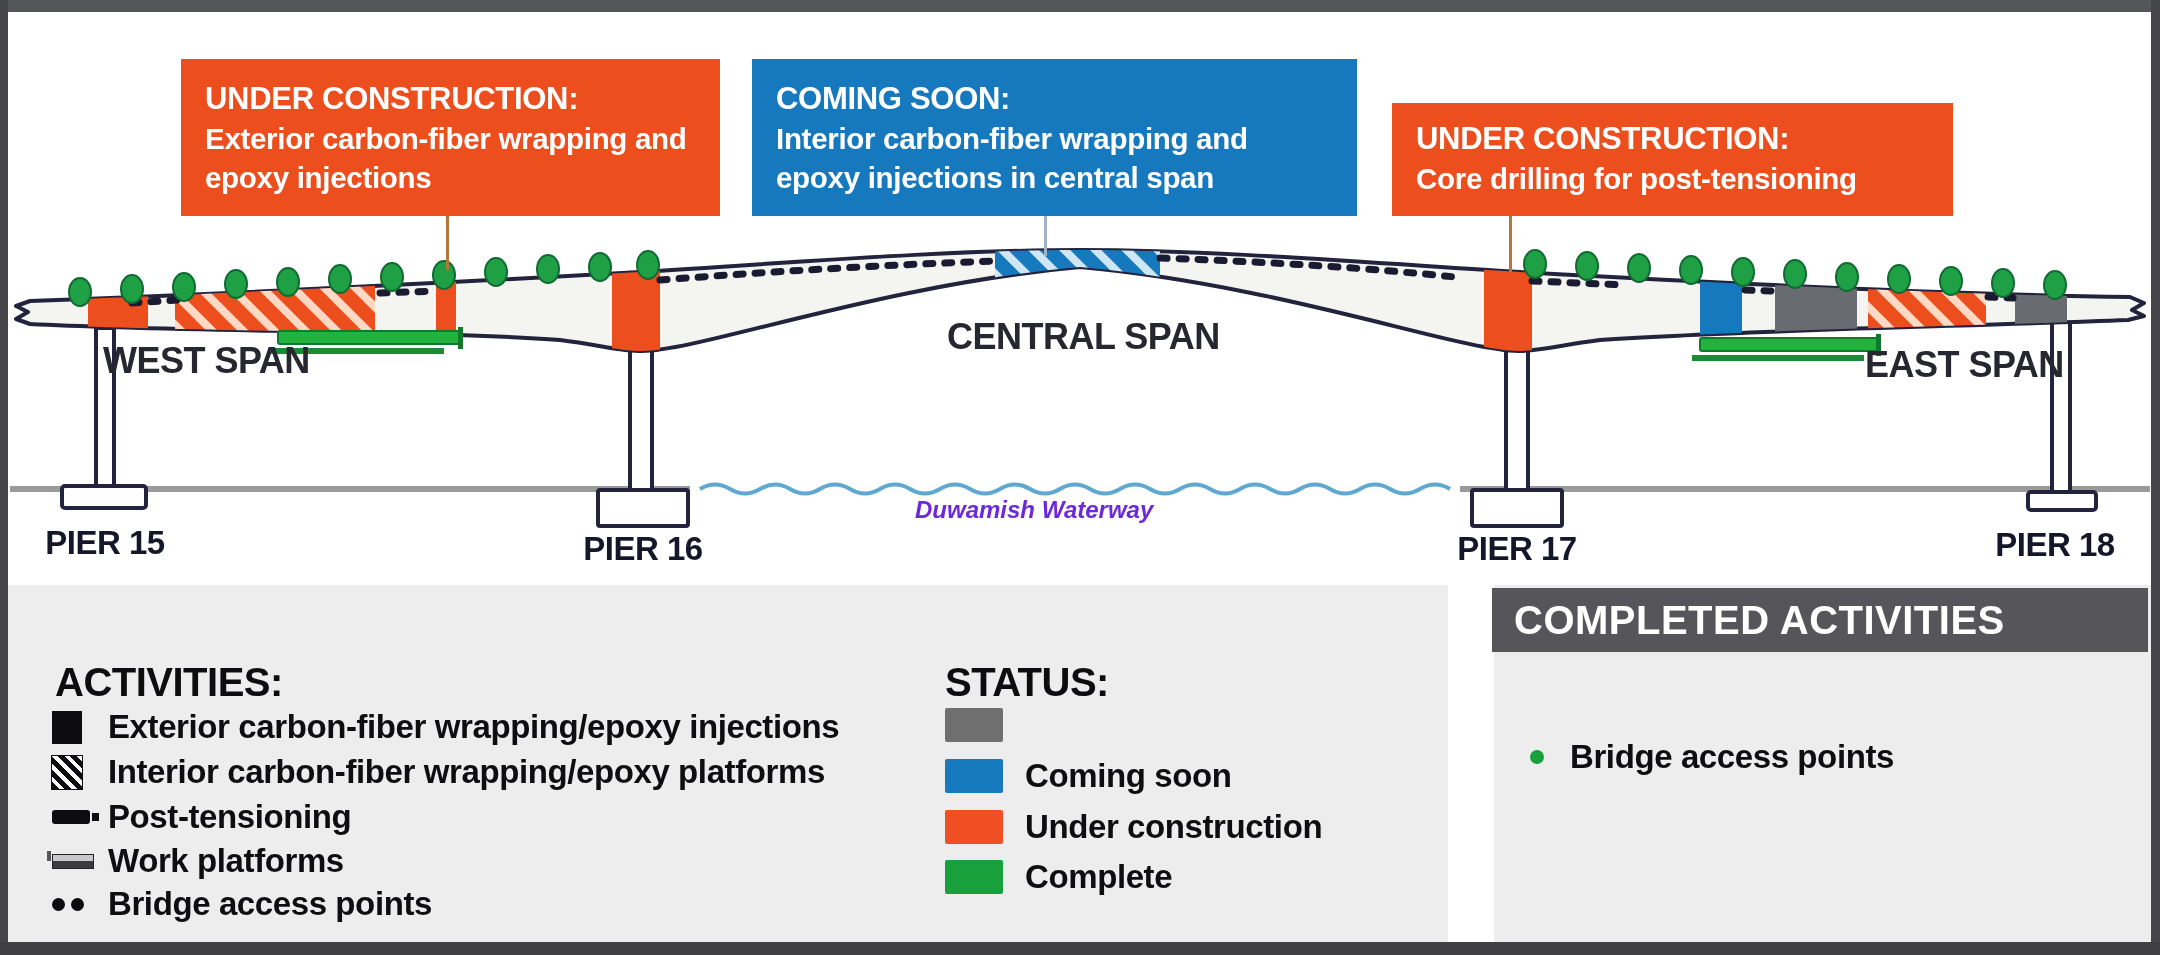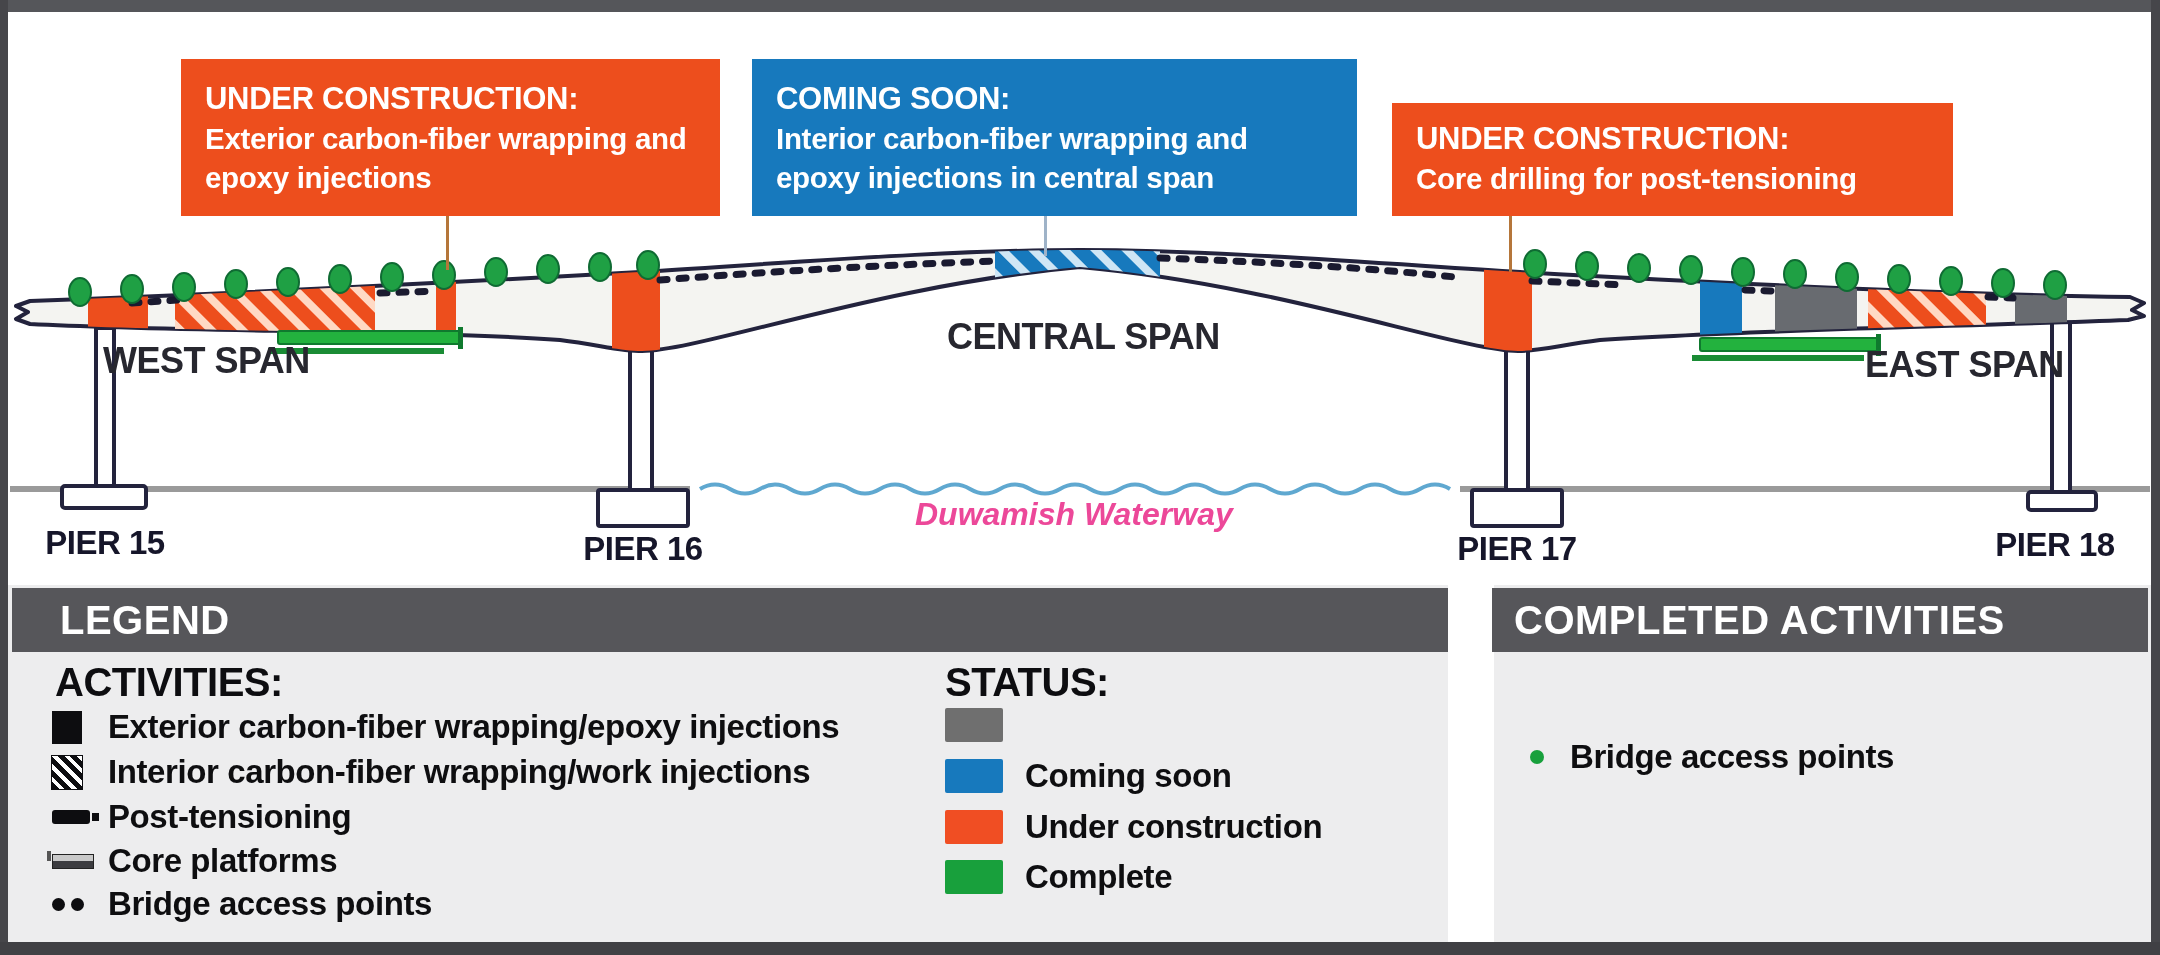--- a/index.html
+++ b/index.html
@@ -15,21 +15,21 @@
 
   
   .callout{position:absolute;color:#fff;padding:20px 24px;box-sizing:border-box;}
   .callout .c-title{font-size:31px;font-weight:800;letter-spacing:-0.3px;line-height:40px;}
   .callout .c-desc{font-size:29.5px;font-weight:700;letter-spacing:-0.3px;line-height:39px;}
   .connector{position:absolute;width:3px;}
 
   
   .span-label{position:absolute;font-size:36px;font-weight:700;color:#27272f;letter-spacing:-0.5px;}
   .pier-label{position:absolute;font-size:33px;font-weight:800;color:#16162a;letter-spacing:-0.5px;text-align:center;width:160px;}
-  .water-label{position:absolute;font-size:32px;font-weight:700;font-style:italic;color:#ec4899;letter-spacing:0px;}
+  .water-label{position:absolute;font-size:24px;font-weight:700;font-style:italic;color:#6d28d9;letter-spacing:0px;}
 
   
   .legend-bg{position:absolute;left:8px;top:585px;width:2143px;height:357px;background:#ededee;}
   .legend-gap{position:absolute;left:1448px;top:585px;width:46px;height:357px;background:#ffffff;}
   .bar{position:absolute;top:588px;height:64px;background:#56565a;color:#fff;
        font-size:40px;font-weight:800;letter-spacing:0.5px;line-height:64px;}
   .bar.legend-bar{left:12px;width:1436px;padding-left:48px;box-sizing:border-box;}
   .bar.completed-bar{left:1492px;width:656px;padding-left:22px;box-sizing:border-box;}
 
   .col-heading{position:absolute;font-size:40px;font-weight:800;color:#0d0d10;letter-spacing:-0.5px;}
@@ -193,48 +193,47 @@
   <div class="pier-label" style="left:25px;top:524px;">PIER 15</div>
   <div class="pier-label" style="left:563px;top:530px;">PIER 16</div>
   <div class="pier-label" style="left:1437px;top:530px;">PIER 17</div>
   <div class="pier-label" style="left:1975px;top:526px;">PIER 18</div>
 
   <div class="water-label" style="left:915px;top:496px;">Duwamish Waterway</div>
 
   <div class="legend-bg"></div>
   <div class="legend-gap"></div>
 
-  <div class="bar legend-bar">LEGEND</div>
   <div class="bar completed-bar">COMPLETED ACTIVITIES</div>
 
   <div class="col-heading" style="left:55px;top:660px;">ACTIVITIES:</div>
 
   <div class="leg-row" style="left:52px;top:706px;">
     <span class="act-icon">
         <span class="icon-solid"></span>
       </span>
     <span class="leg-label">Exterior carbon-fiber wrapping/epoxy injections</span>
   </div>
   <div class="leg-row" style="left:52px;top:751px;">
     <span class="act-icon">
         <span class="icon-hatch"></span>
       </span>
-    <span class="leg-label">Interior carbon-fiber wrapping/work injections</span>
+    <span class="leg-label">Interior carbon-fiber wrapping/epoxy platforms</span>
   </div>
   <div class="leg-row" style="left:52px;top:796px;">
     <span class="act-icon">
         <span class="icon-ptbar"></span>
       </span>
     <span class="leg-label">Post-tensioning</span>
   </div>
   <div class="leg-row" style="left:52px;top:840px;">
     <span class="act-icon">
         <span class="icon-platform"></span>
       </span>
-    <span class="leg-label">Core platforms</span>
+    <span class="leg-label">Work platforms</span>
   </div>
   <div class="leg-row" style="left:52px;top:883px;">
     <span class="act-icon">
         <span class="dot"></span>
         <span class="dot"></span>
       </span>
     <span class="leg-label">Bridge access points</span>
   </div>
 
   <div class="col-heading" style="left:945px;top:660px;">STATUS:</div>

